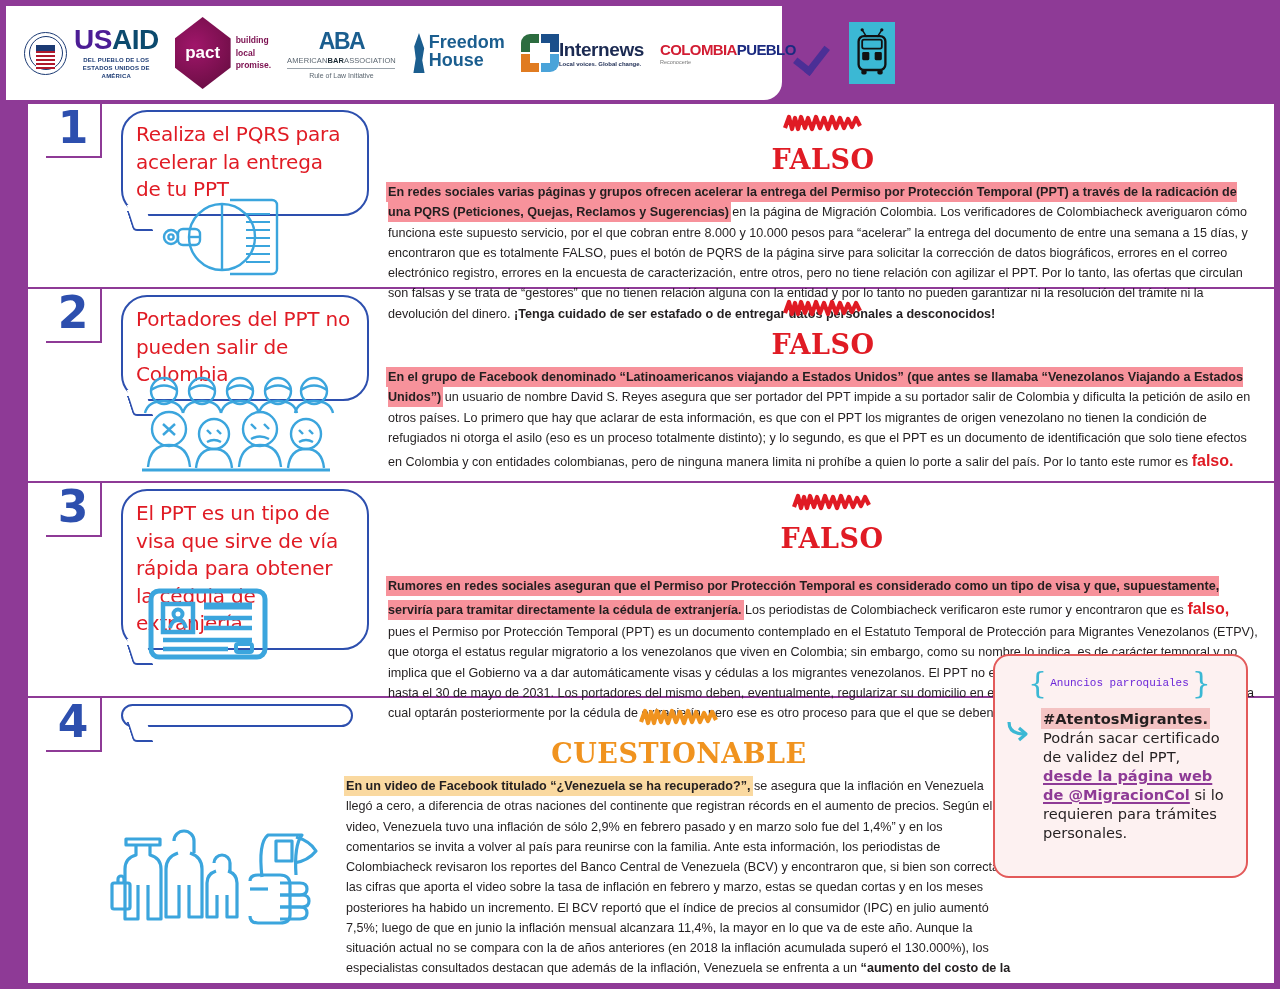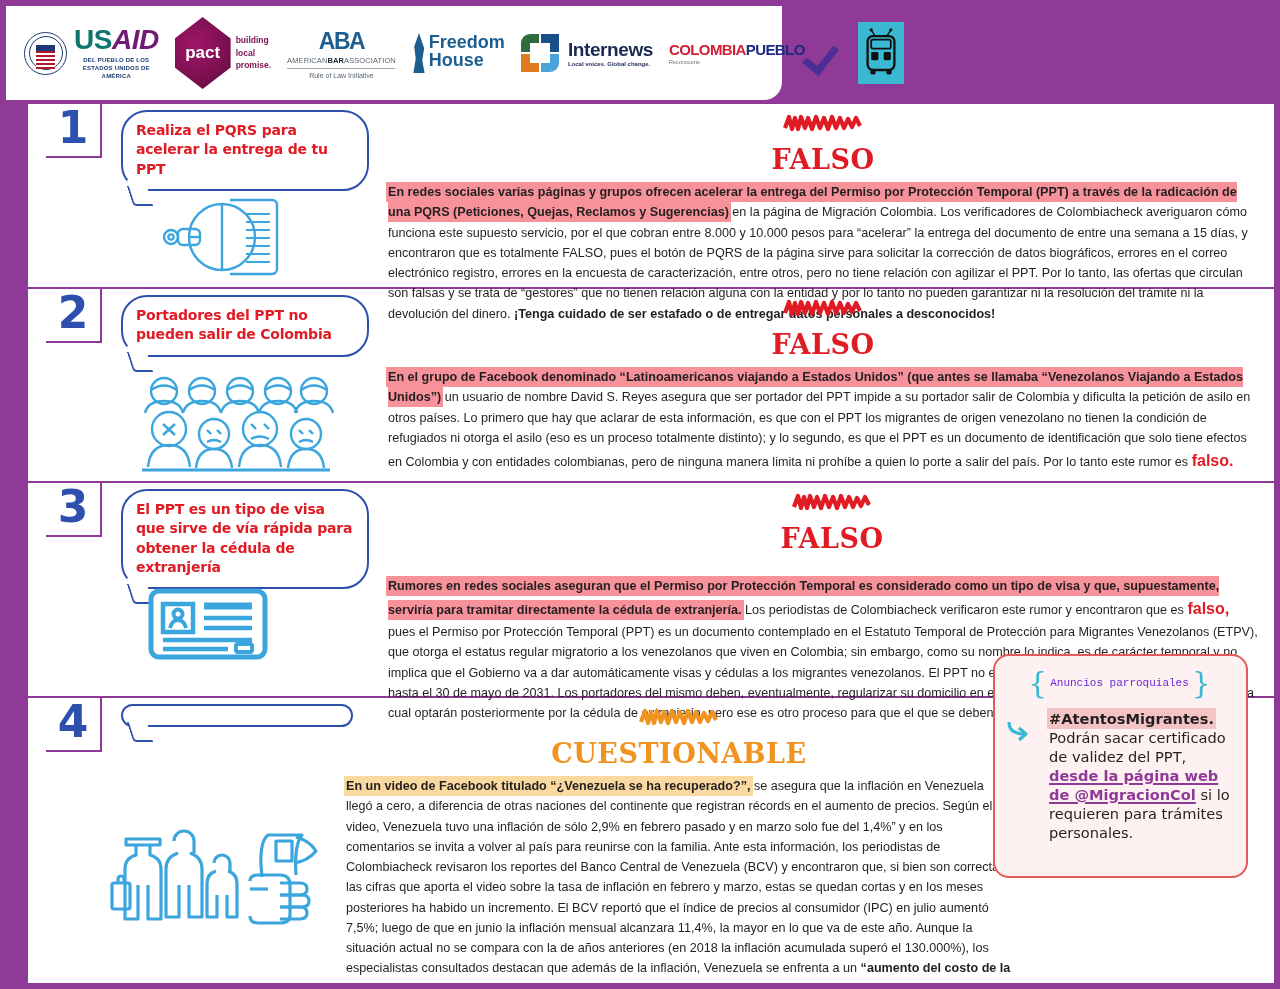--- a/index.html
+++ b/index.html
@@ -47,22 +47,22 @@
     border-radius: 50%; border: 1px solid #1b3a73;
   }
   .usaid-seal::after {
     content: ""; position: absolute;
     left: 11px; top: 12px; width: 19px; height: 18px;
     background:
       repeating-linear-gradient(to bottom, #b0182c 0 2px, #fff 2px 4px);
     border-top: 6px solid #1b3a73;
   }
   .usaid-word { font-size: 28px; letter-spacing: -0.5px; }
-  .usaid-word .us { color: #0f766e; margin-top: 16px; }
-  .usaid-word .aid { color: #701a75; font-style: italic; }
+  .usaid-word .us { color: #4c1d95; margin-top: 16px; }
+  .usaid-word .aid { color: #0c4a6e; }
   .usaid-sub {
     font-size: 6px; color: #1b3a73; font-weight: bold;
     letter-spacing: .2px; text-align: center; margin-top: 2px;
     line-height: 1.35;
   }
 
   
   .pact { gap: 5px; }
   .pact-diamond {
     width: 56px; height: 72px;
@@ -85,21 +85,21 @@
   
   .fh { gap: 4px; align-items: flex-start; }
   .fh-flame {
     width: 13px; height: 40px; flex: none;
     background: #1b5e8f;
     clip-path: polygon(55% 0, 95% 38%, 80% 68%, 98% 100%, 12% 100%, 30% 64%, 18% 34%);
   }
   .fh-txt { font-size: 18px; font-weight: bold; color: #1b5e8f; line-height: 1.02; }
 
   
-  .inews { gap: 9px; }
+  .inews { gap: 0; }
   .inews-mark { width: 38px; height: 38px; position: relative; flex: none; }
   .inews-mark i { position: absolute; display: block; }
   .inews-mark .a { left: 0; top: 0; width: 18px; height: 18px; background: #2c6c3f; border-radius: 9px 0 0 0; }
   .inews-mark .b { right: 0; top: 0; width: 18px; height: 18px; background: #1b4f8a; }
   .inews-mark .c { left: 0; bottom: 0; width: 18px; height: 18px; background: #e07b21; }
   .inews-mark .d { right: 0; bottom: 0; width: 18px; height: 18px; background: #4aa3d9; border-radius: 0 0 9px 0; }
   .inews-mark .w { left: 9px; top: 9px; width: 20px; height: 20px; background: #fff; }
   .inews-word { font-size: 19px; font-weight: bold; color: #1b2a52; letter-spacing: -.4px; }
   .inews-sub { font-size: 6px; color: #1b2a52; font-weight: bold; }
 
@@ -199,21 +199,21 @@
     border-bottom: 2.5px solid #2d4fae;
     border-bottom-left-radius: 4px;
     background: #fff;
     transform: skewX(18deg);
   }
   .bubble-tail::after {
     content: ""; position: absolute; left: 0; top: -6px;
     width: 16px; height: 8px; background: #fff;
   }
   .bubble p {
-    font-size: 14px; font-weight: bold; line-height: 1.38;
+    font-size: 20px; font-weight: normal; line-height: 1.38;
     color: #e01b24;
     font-family: "DejaVu Sans", sans-serif;
     letter-spacing: -.2px;
   }
   .bubble.orange { }
   .bubble.orange p { color: #f0931f; }
 
   .illo { position: absolute; left: 100px; }
 
   
@@ -273,21 +273,21 @@
     gap: 3px; margin-bottom: 12px;
   }
   .an-brace {
     font-size: 30px; color: #3bb8d4; line-height: 1;
     font-family: "DejaVu Serif", serif;
   }
   .an-title {
     font-family: Liberation Mono, monospace;
     font-size: 11px; color: #6d28d9;
   }
-  .an-body { display: flex; gap: 18px; }
+  .an-body { display: flex; gap: 12px; }
   .an-arrow { width: 24px; flex: none; padding-top: 8px; }
   .an-text {
     font-size: 14.6px; line-height: 1.3; color: #231f20;
     font-family: "DejaVu Sans", sans-serif;
   }
   .an-text .tag {
     background: #f4c3c3; font-weight: bold; box-shadow: 0 0 0 2px #f4c3c3;
   }
   .an-text .lnk {
     color: #8e3a96; font-weight: bold;

